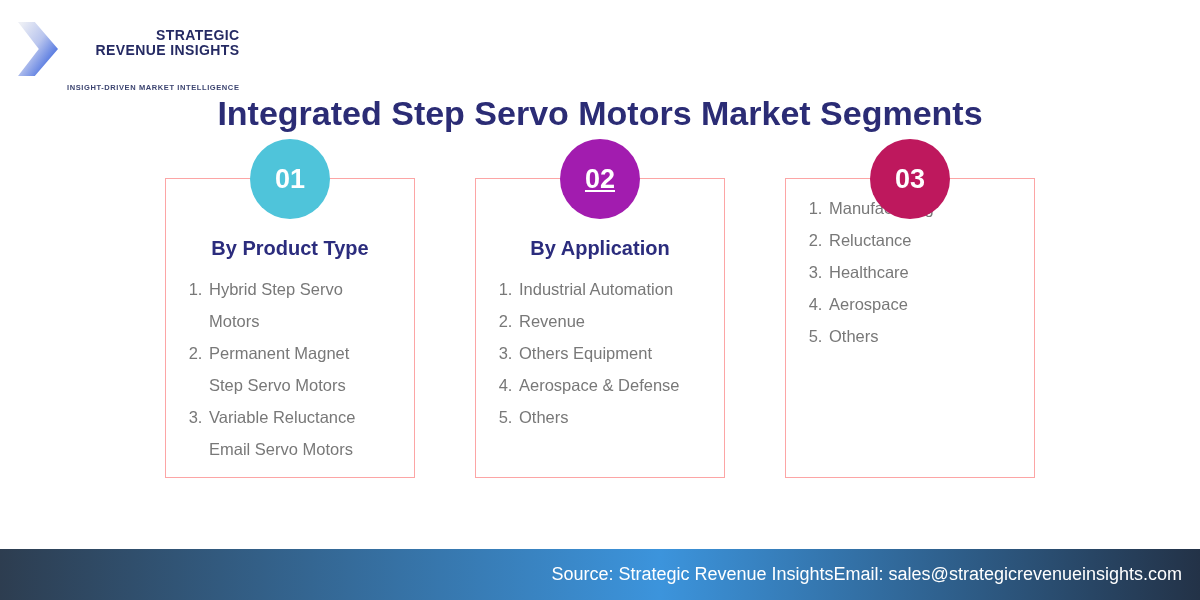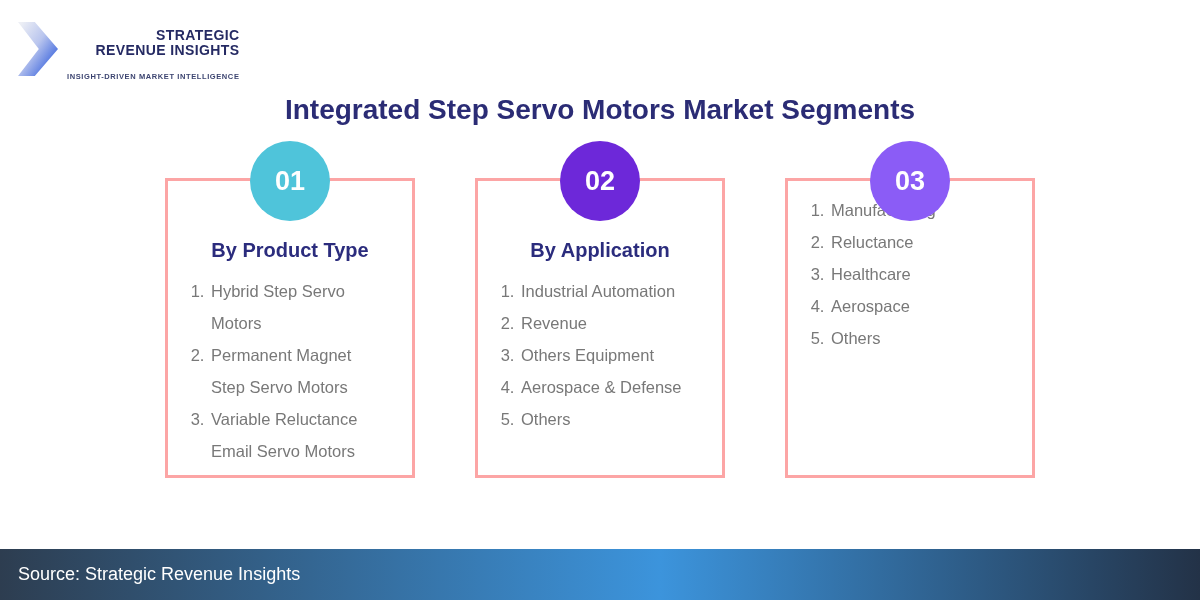--- a/index.html
+++ b/index.html
@@ -20,40 +20,40 @@
     background: linear-gradient(125deg, #edeff5 5%, #b9c5ee 45%, #3d66dd 85%);
     clip-path: polygon(0% 0%, 42% 0%, 100% 50%, 42% 100%, 0% 100%, 52% 50%);
     margin-right: 9px;
   }
   .logo-text { padding-top: 6px; }
   .logo-line {
     font-size: 14px; font-weight: bold; color: #252a63;
     letter-spacing: 0.4px; line-height: 15px;
   }
   .logo-tagline {
-    margin-top: 14px;
+    margin-top: 25px;
     font-size: 7.5px; font-weight: bold; color: #3c4470;
     letter-spacing: 0.6px;
   }
   
   .page-title {
     position: absolute; top: 94px; left: 0; width: 100%;
     text-align: center;
-    font-size: 28px; font-weight: bold; color: #2b2c75;
+    font-size: 34px; font-weight: bold; color: #2b2c75;
   }
   
   .cards {
     position: absolute; top: 178px; left: 0; width: 100%;
     display: flex; justify-content: center; gap: 60px;
   }
   .card {
     position: relative;
     width: 250px; height: 300px;
     background: #ffffff;
-    border: 3px solid #fca5a5;
+    border: 1px solid #fca5a5;
   }
   .circle {
     position: absolute; top: -40px; left: 50%;
     transform: translateX(-50%);
     width: 80px; height: 80px; border-radius: 50%;
     display: flex; align-items: center; justify-content: center;
     color: #ffffff; font-size: 27px; font-weight: bold;
   }
   .card-heading {
     margin-top: 58px;
@@ -66,21 +66,21 @@
     width: 192px;
     font-size: 16.5px; color: #787878;
     line-height: 32px;
   }
   .card-list li { padding-left: 2px; }
   
   .footer {
     position: absolute; bottom: 0; left: 0;
     width: 100%; height: 51px;
     background: linear-gradient(90deg, #2d3d50 0%, #3c94dc 55%, #233247 100%);
-    display: flex; align-items: center; justify-content: flex-start;
+    display: flex; align-items: center; justify-content: flex-end;
     padding: 17px 18px;
     color: #ffffff; font-size: 18px;
   }
 </style>
 </head>
 <body>
 
 <div class="logo">
   <div class="logo-chevron"></div>
   <div class="logo-text">
@@ -98,39 +98,40 @@
     <div class="circle" style="background: rgb(79, 196, 218);">01</div>
     <div class="card-heading">By Product Type</div>
     <ol class="card-list">
         <li>Hybrid Step Servo Motors</li>
         <li>Permanent Magnet Step Servo Motors</li>
         <li>Variable Reluctance Email Servo Motors</li>
       </ol>
   </div>
 
   <div class="card">
-    <div class="circle" style="background: #6d28d9;">02</div>
+    <div class="circle" style="background: #a21caf; text-decoration: underline;">02</div>
     <div class="card-heading">By Application</div>
     <ol class="card-list">
         <li>Industrial Automation</li>
         <li>Revenue</li>
         <li>Others Equipment</li>
         <li>Aerospace &amp; Defense</li>
         <li>Others</li>
       </ol>
   </div>
 
   <div class="card">
-    <div class="circle" style="background: #8b5cf6;">03</div>
+    <div class="circle" style="background: #be185d;">03</div>
     <ol class="card-list">
         <li>Manufacturing</li>
         <li>Reluctance</li>
         <li>Healthcare</li>
         <li>Aerospace</li>
         <li>Others</li>
       </ol>
   </div>
 
 </div>
 
 <div class="footer">
   <span>Source: Strategic Revenue Insights</span>
+  <span>Email: sales@strategicrevenueinsights.com</span>
 </div>
 
 </body></html>

